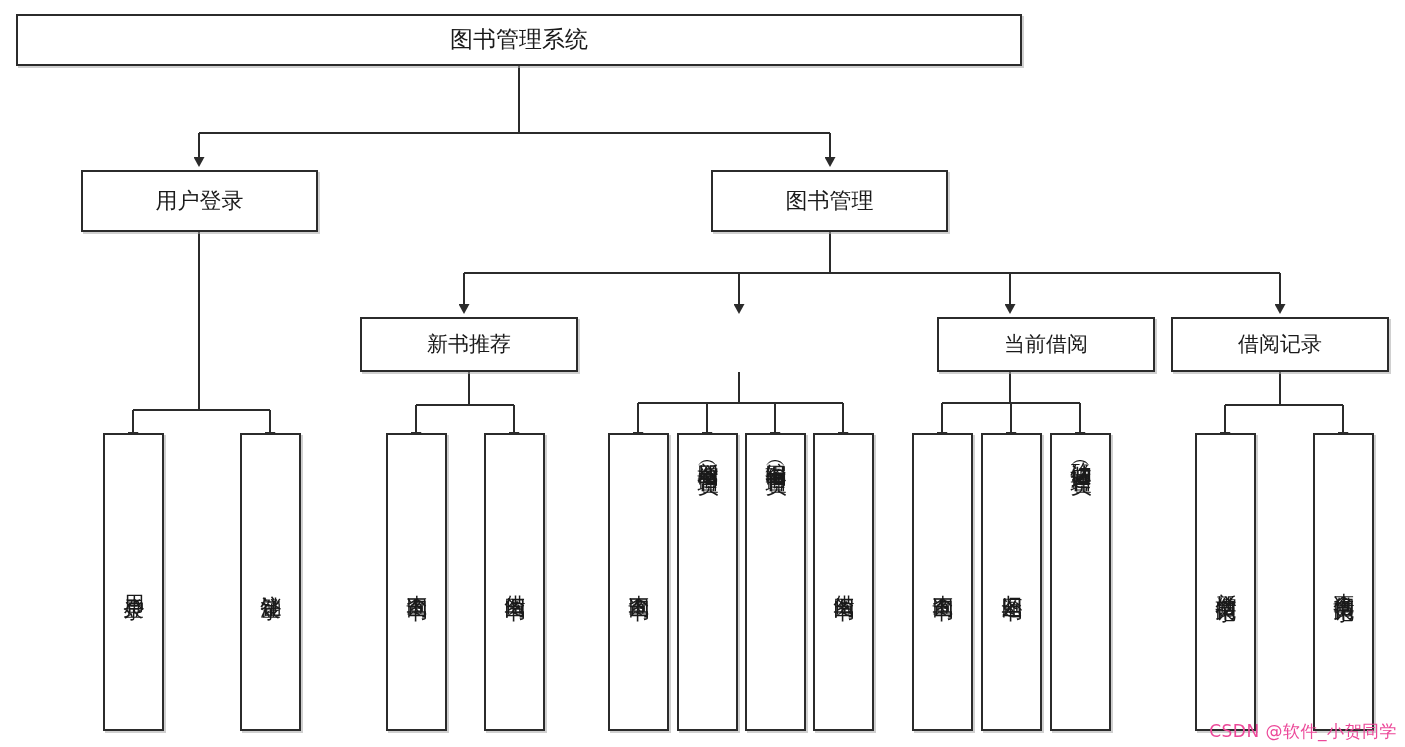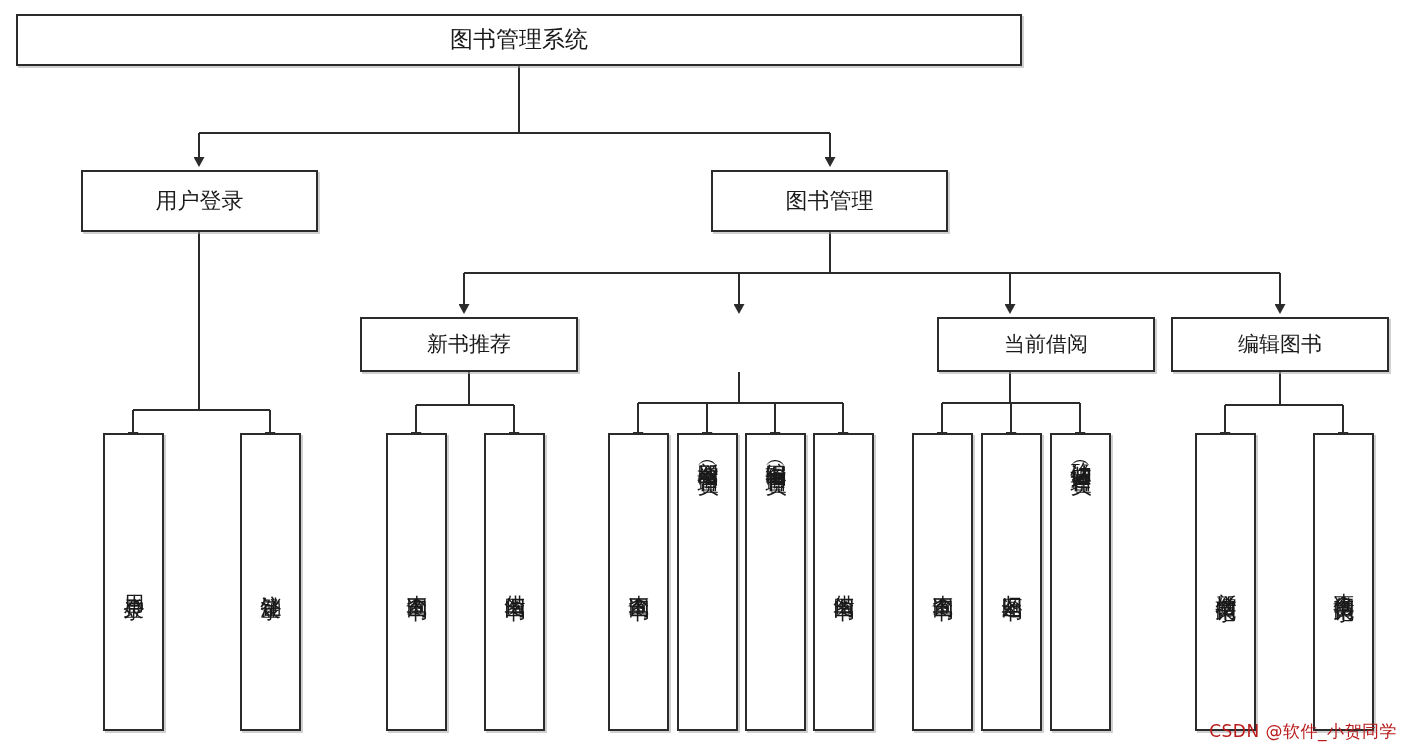--- a/index.html
+++ b/index.html
@@ -53,21 +53,21 @@
     letter-spacing: 2px;
     line-height: 1;
     white-space: pre;
   }
   .node.leaf.centered { align-items: center; padding-top: 0; }
   #watermark {
     position: absolute;
     right: 8px;
     bottom: 4px;
     font-size: 17px;
-    color: #b91c1c;
+    color: #ec4899;
     white-space: nowrap;
     letter-spacing: 0.5px;
   }
 </style>
 </head>
 <body>
 
 <div id="canvas">
 
   <svg id="connectors" viewBox="0 0 1405 747" xmlns="http://www.w3.org/2000/svg">
@@ -132,21 +132,21 @@
     <span class="label">新书推荐</span>
   </div>
 
   <div class="node lvl1" style="left:711px; top:170px; width:237px; height:62px;">
     <span class="label">图书管理</span>
   </div>
   <div class="node lvl2" style="left:901px; top:317px; width:218px; height:55px;margin-left:36px;">
     <span class="label">当前借阅</span>
   </div>
   <div class="node lvl2" style="left:1171px; top:317px; width:218px; height:55px;">
-    <span class="label">编辑图书</span>
+    <span class="label">借阅记录</span>
   </div>
 
   <div class="node leaf centered" style="left:103px; top:433px; width:61px; height:298px;">
     <span class="label">用户登录</span>
   </div>
   <div class="node leaf centered" style="left:240px; top:433px; width:61px; height:298px;">
     <span class="label">注销登录</span>
   </div>
 
   <div class="node leaf centered" style="left:386px; top:433px; width:61px; height:298px;">

